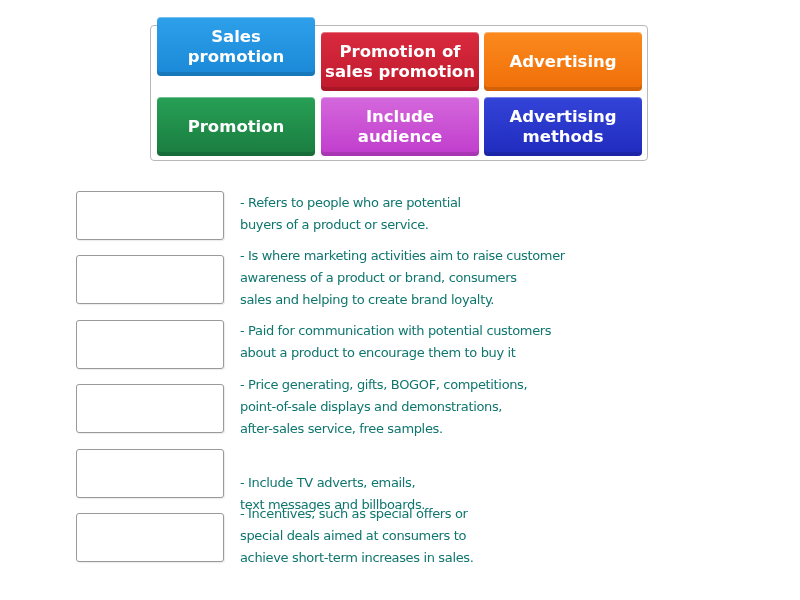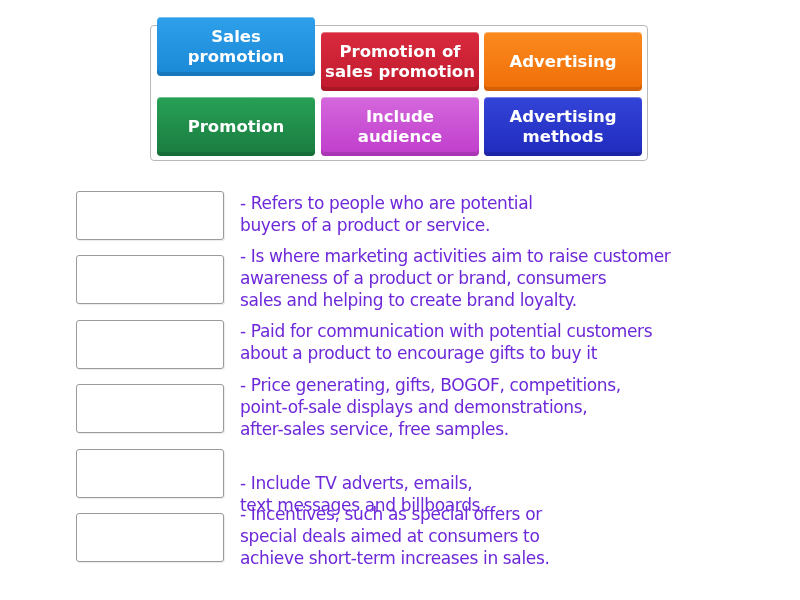--- a/index.html
+++ b/index.html
@@ -14,21 +14,21 @@
     display:flex; align-items:center; justify-content:center; text-align:center;
     box-sizing:border-box; cursor:grab; white-space:pre-line;
     box-shadow: inset 0 1px 0 rgba(255,255,255,0.35), inset 0 -4px 0 rgba(0,0,0,0.12);
   }
   .drop {
     position:absolute; left:76px; width:148px; height:49px;
     border:1px solid #9a9a9a; border-radius:3px; background:#fff; box-sizing:border-box;
     box-shadow: 1px 1px 1px rgba(0,0,0,0.08);
   }
   .desc {
-    position:absolute; left:240px; width:500px; font-size:17px; line-height:22px; color:#6d28d9;
+    position:absolute; left:240px; width:500px; font-size:13px; line-height:22px; color:#0f766e;
     white-space:pre-line; font-family:"DejaVu Sans","Liberation Sans",sans-serif; letter-spacing:-0.35px;
   }
 </style>
 </head>
 <body>
 
 <div class="tray"></div>
 
 <div class="tile" style="left:157px; top:17px; background:linear-gradient(#2ea0ea,#1a88d6);">Sales
 promotion</div>
@@ -45,21 +45,21 @@
 <div class="desc" style="top:192px;">- Refers to people who are potential
 buyers of a product or service.</div>
 
 <div class="drop" style="top:255px;"></div>
 <div class="desc" style="top:245px;">- Is where marketing activities aim to raise customer
 awareness of a product or brand, consumers
 sales and helping to create brand loyalty.</div>
 
 <div class="drop" style="top:320px;"></div>
 <div class="desc" style="top:320px;">- Paid for communication with potential customers
-about a product to encourage gifts to buy it</div>
+about a product to encourage them to buy it</div>
 
 <div class="drop" style="top:384px;"></div>
 <div class="desc" style="top:374px;">- Price generating, gifts, BOGOF, competitions,
 point-of-sale displays and demonstrations,
 after-sales service, free samples.</div>
 
 <div class="drop" style="top:449px;"></div>
 <div class="desc" style="top:472px;">- Include TV adverts, emails,
 text messages and billboards.</div>
 

